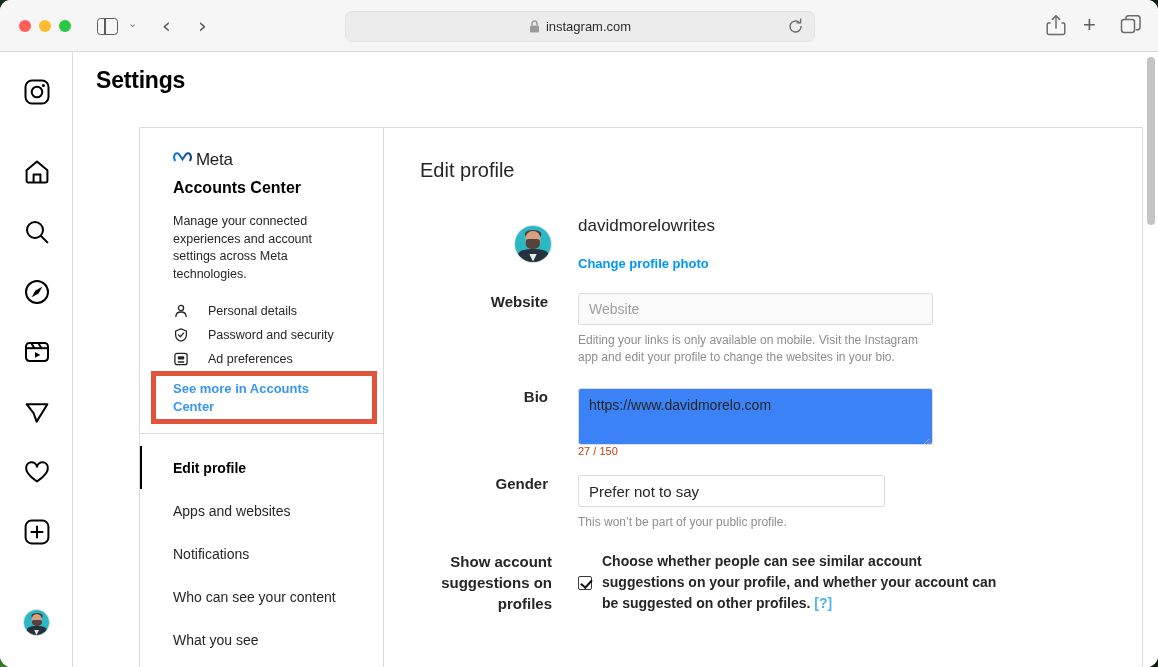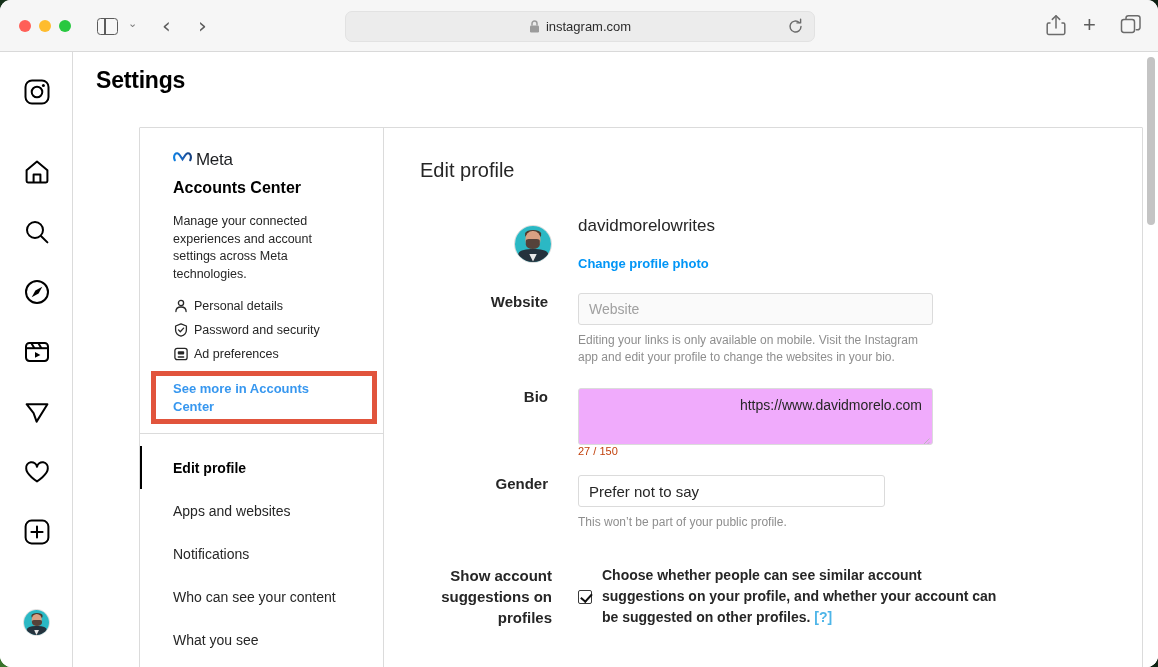--- a/index.html
+++ b/index.html
@@ -169,23 +169,23 @@
     padding-left: 33px;
     font-size: 16px; font-weight: bold; color: #000;
     margin-bottom: 16px;
   }
   #accounts-center-desc {
     padding: 0 30px 0 33px;
     font-size: 12.5px; line-height: 17.5px; color: #262626;
     margin-bottom: 11px;
   }
   .ac-link {
-    display: flex; align-items: center;
+    display: flex; align-items: flex-end;
     padding-left: 33px; height: 24px;
-    gap: 6px;
+    gap: 20px;
   }
   .ac-link .lbl { font-size: 12.5px; color: #262626; }
   .ac-icon { width: 15px; height: 15px; display: flex; align-items: center; justify-content: center; flex: none; }
 
   #see-more-wrap {
     position: relative;
     margin-top: 5px; height: 55px;
   }
   #see-more-link {
     position: absolute; left: 33px; top: 9px;
@@ -256,41 +256,40 @@
   }
   .text-input::placeholder { color: #a0a0a0; }
   .field-help {
     width: 355px;
     font-size: 12px; line-height: 17px; color: #8e8e8e;
     margin-top: 7px;
   }
   #bio-box {
     width: 355px; height: 57px;
     border: 1px solid #dbdbdb; border-radius: 3px;
-    background: #f0abfc;
+    background: #3b82f6;
     padding: 8px 10px;
     font-size: 14px; color: #262626;
     position: relative;
     overflow: hidden;
-    text-align: right;
   }
   #bio-resize {
     position: absolute; right: 2px; bottom: 2px;
     width: 9px; height: 9px;
   }
   #bio-count { font-size: 11px; color: #c2410c; }
   #gender-input {
     width: 307px; height: 32px;
     border: 1px solid #dbdbdb; border-radius: 3px;
     background: #fff;
     padding: 0 10px;
     font-size: 15px; color: #262626;
     display: flex; align-items: center;
   }
-  #suggestions-row { display: flex; margin-top: 34px; }
+  #suggestions-row { display: flex; margin-top: 20px; }
   #suggestions-label {
     width: 194px; flex: none; text-align: right; padding-right: 26px;
     font-size: 15px; font-weight: bold; color: #262626; line-height: 21px;
   }
   #suggestions-field { flex: 1; display: flex; align-items: center; gap: 10px; padding-right: 30px; }
   #suggest-checkbox {
     width: 14px; height: 14px; flex: none;
     border: 1px solid #3a3a3a; background: #fff;
     position: relative; border-radius: 2px;
   }

